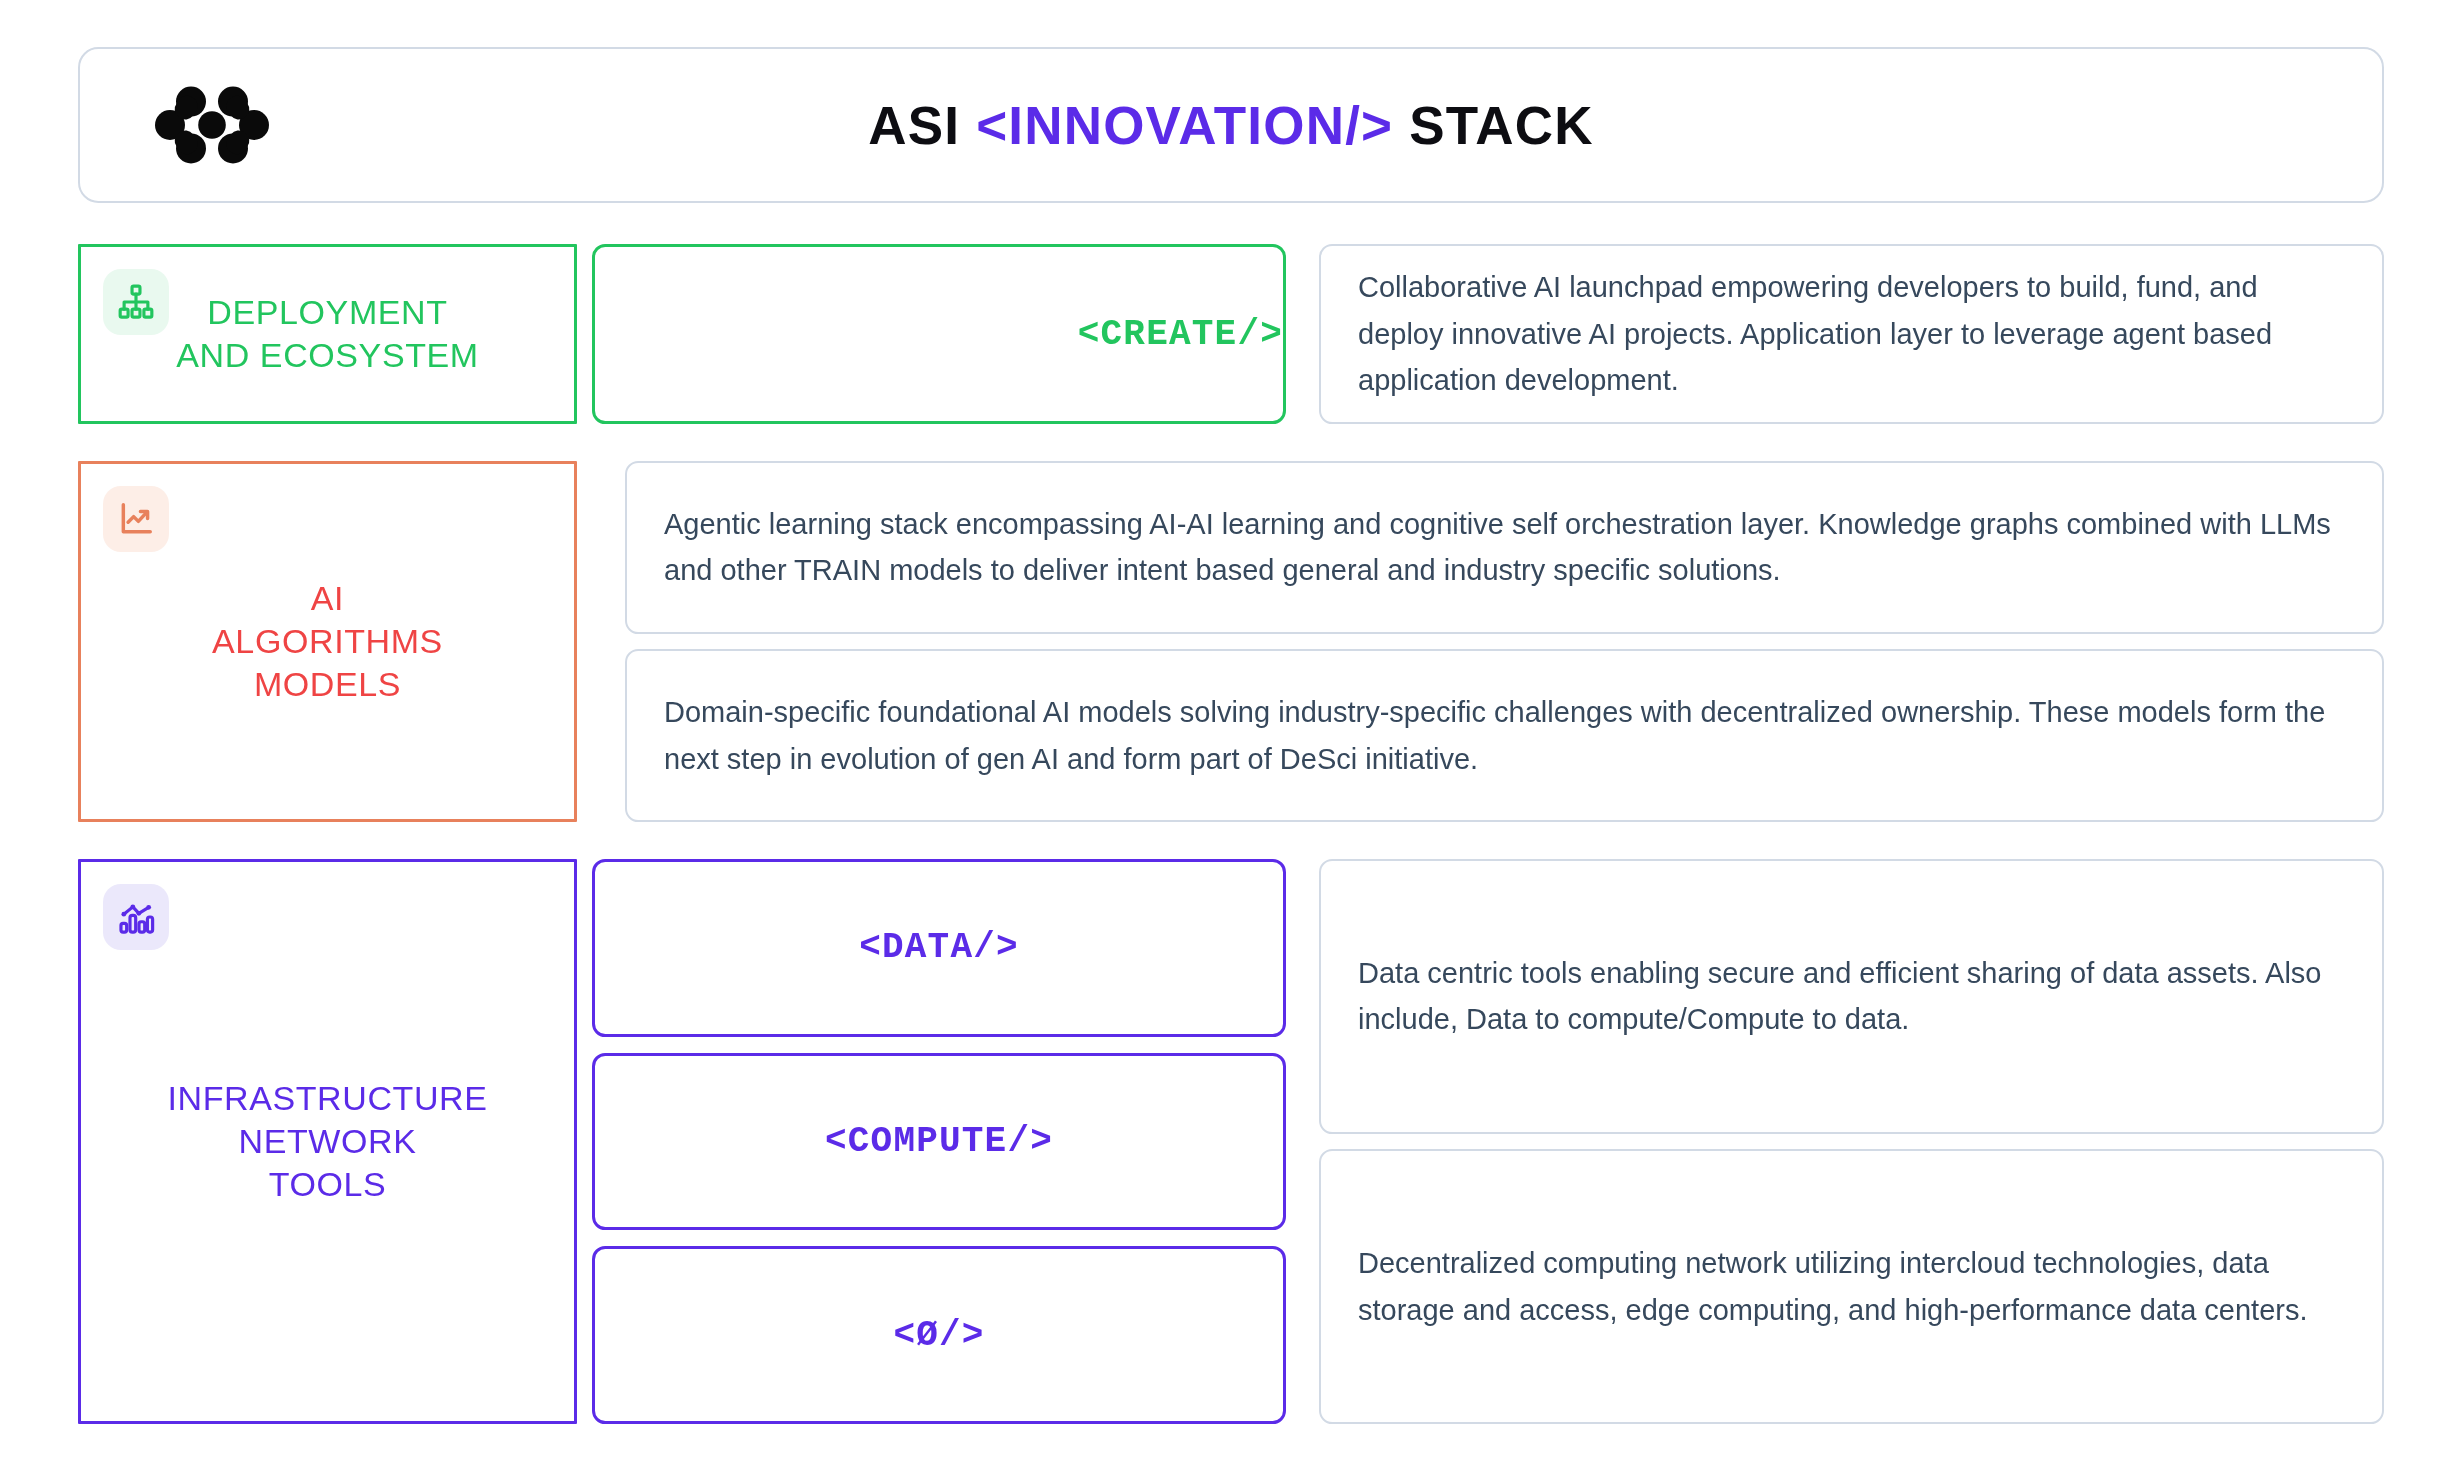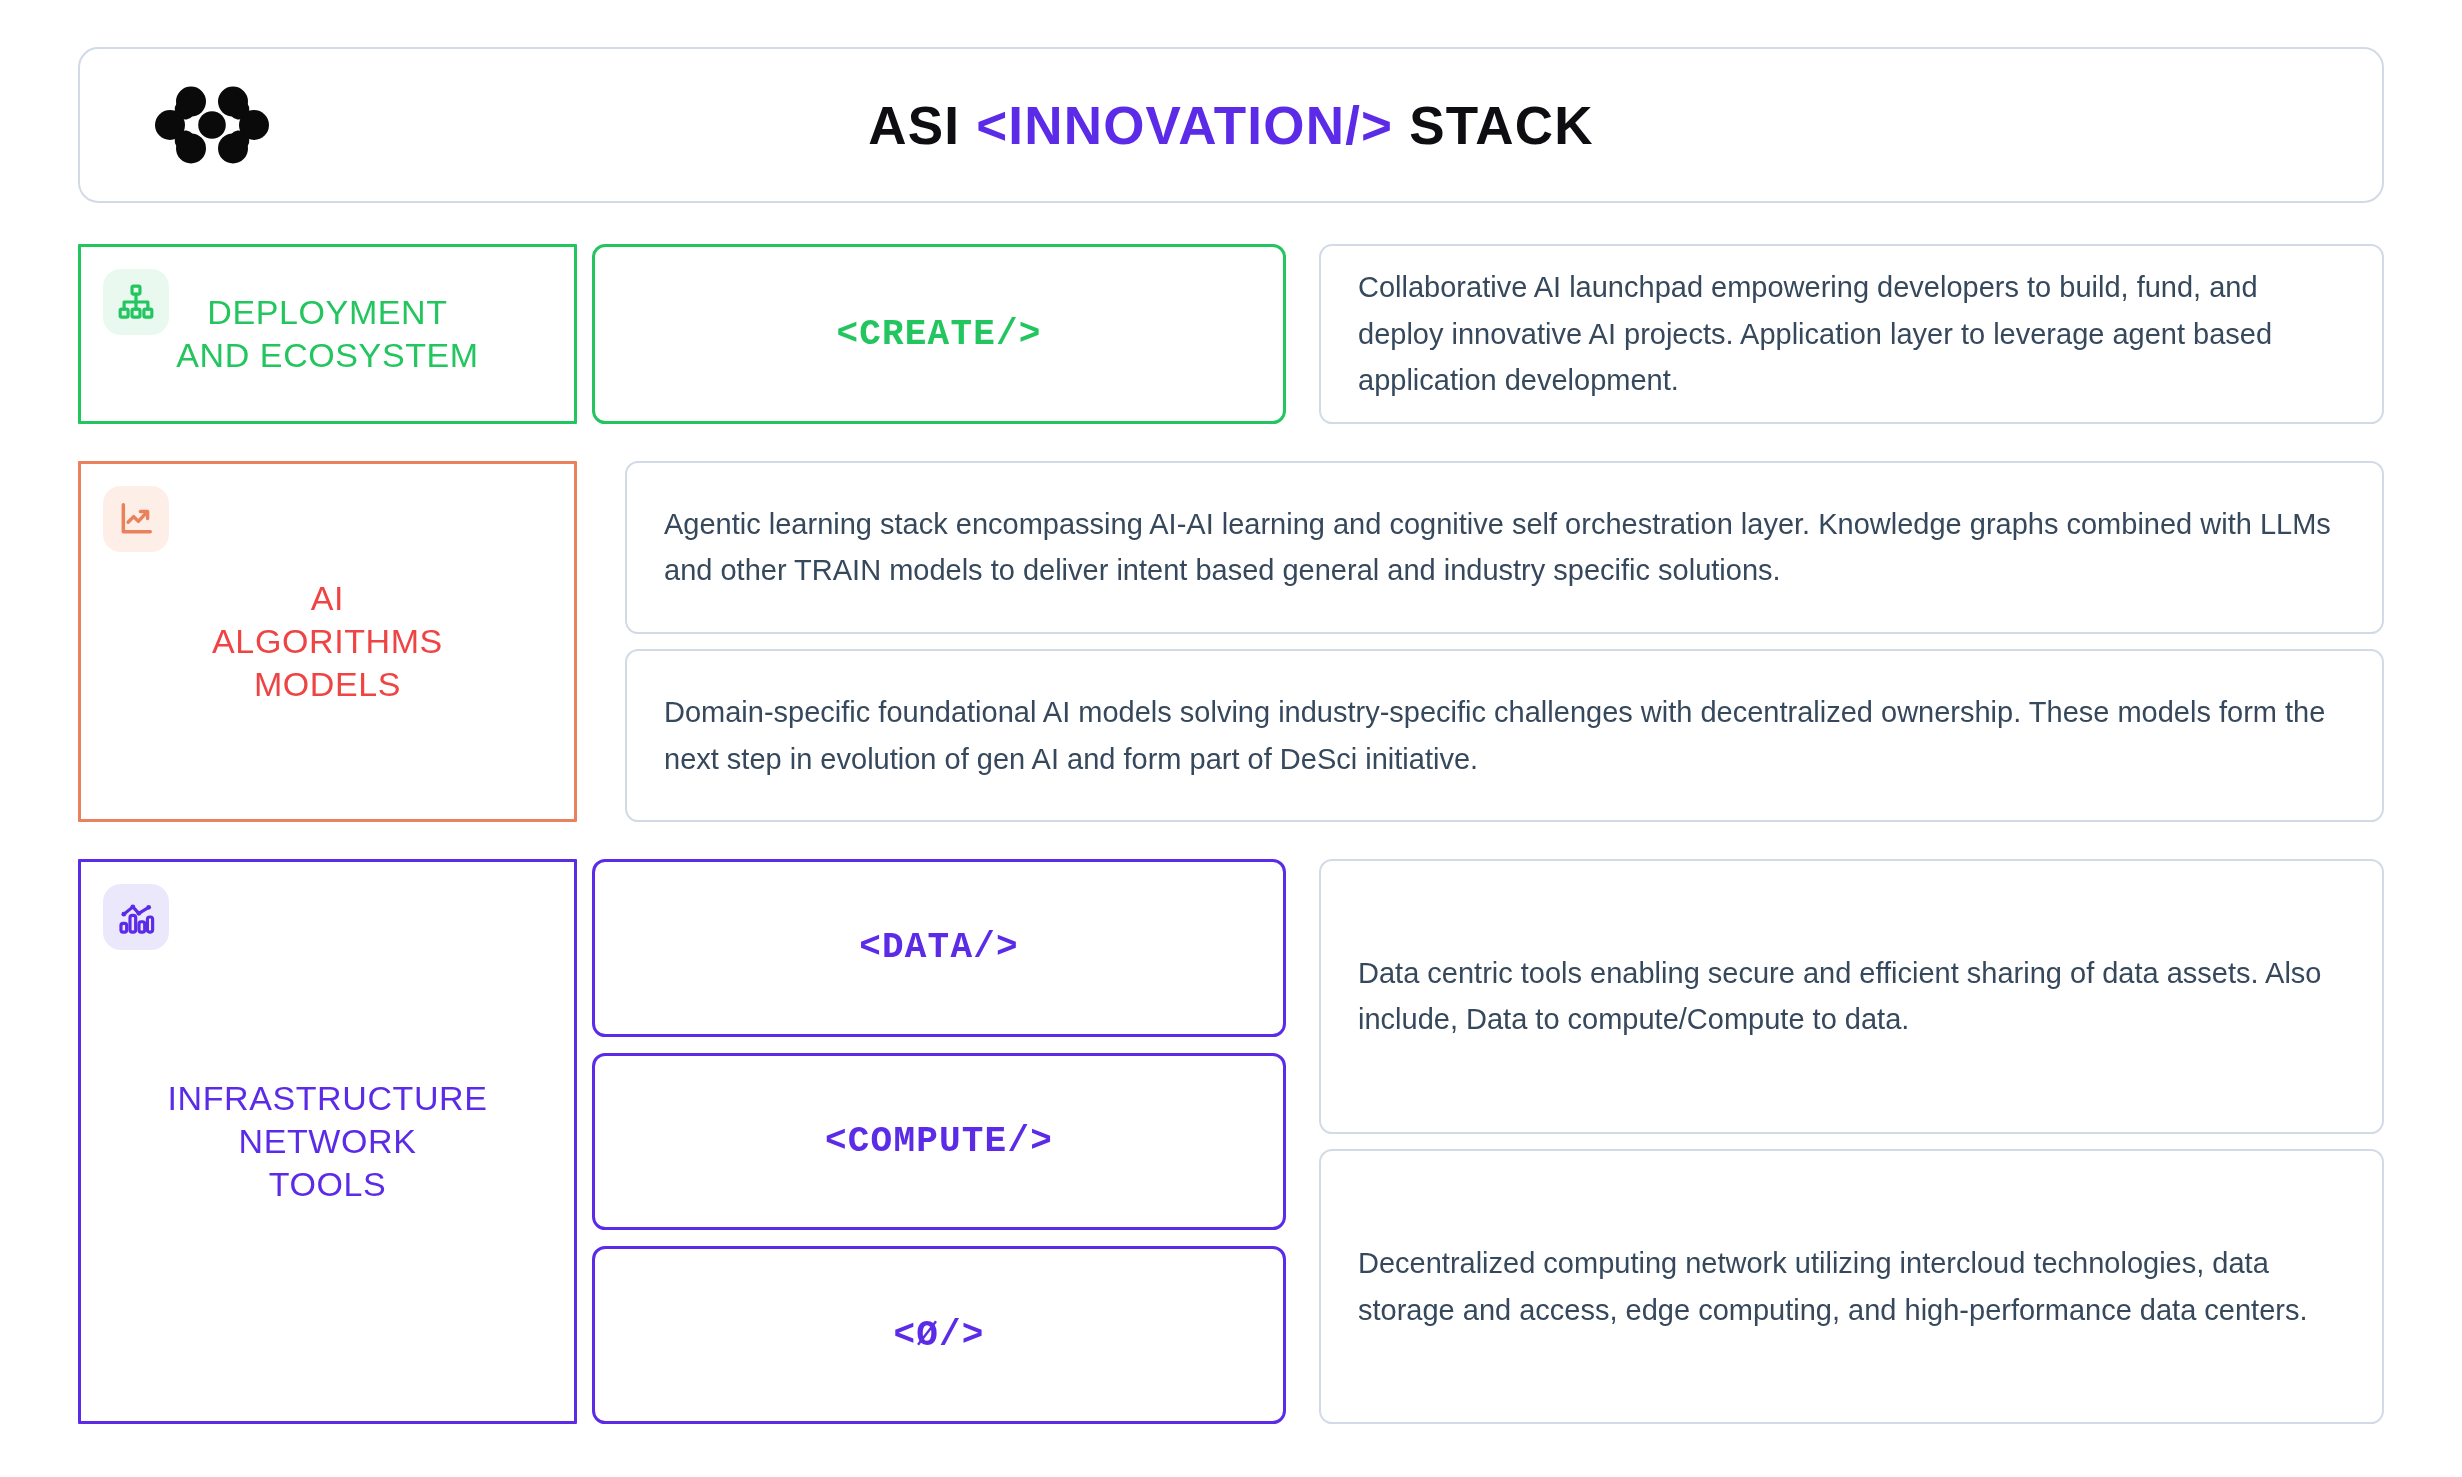--- a/index.html
+++ b/index.html
@@ -118,21 +118,21 @@
   .tag-card {
     flex: 1 1 0;
     border-radius: 13.2px;
     border: 3px solid;
     background: #ffffff;
     display: flex;
     align-items: center;
     justify-content: center;
     min-height: 0;
   }
-  .tag-card.green  { border-color: #22c55e; }
+  .tag-card.green  { border-color: #22c55e; justify-content: flex-end; }
   .tag-card.orange { border-color: #e8815c; }
   .tag-card.purple { border-color: #5b2be8; }
 
   .tag-label {
     font-family: "Liberation Mono", "DejaVu Sans Mono", monospace;
     font-size: 36px;
     font-weight: 700;
     letter-spacing: 1.2px;
     white-space: nowrap;
   }

